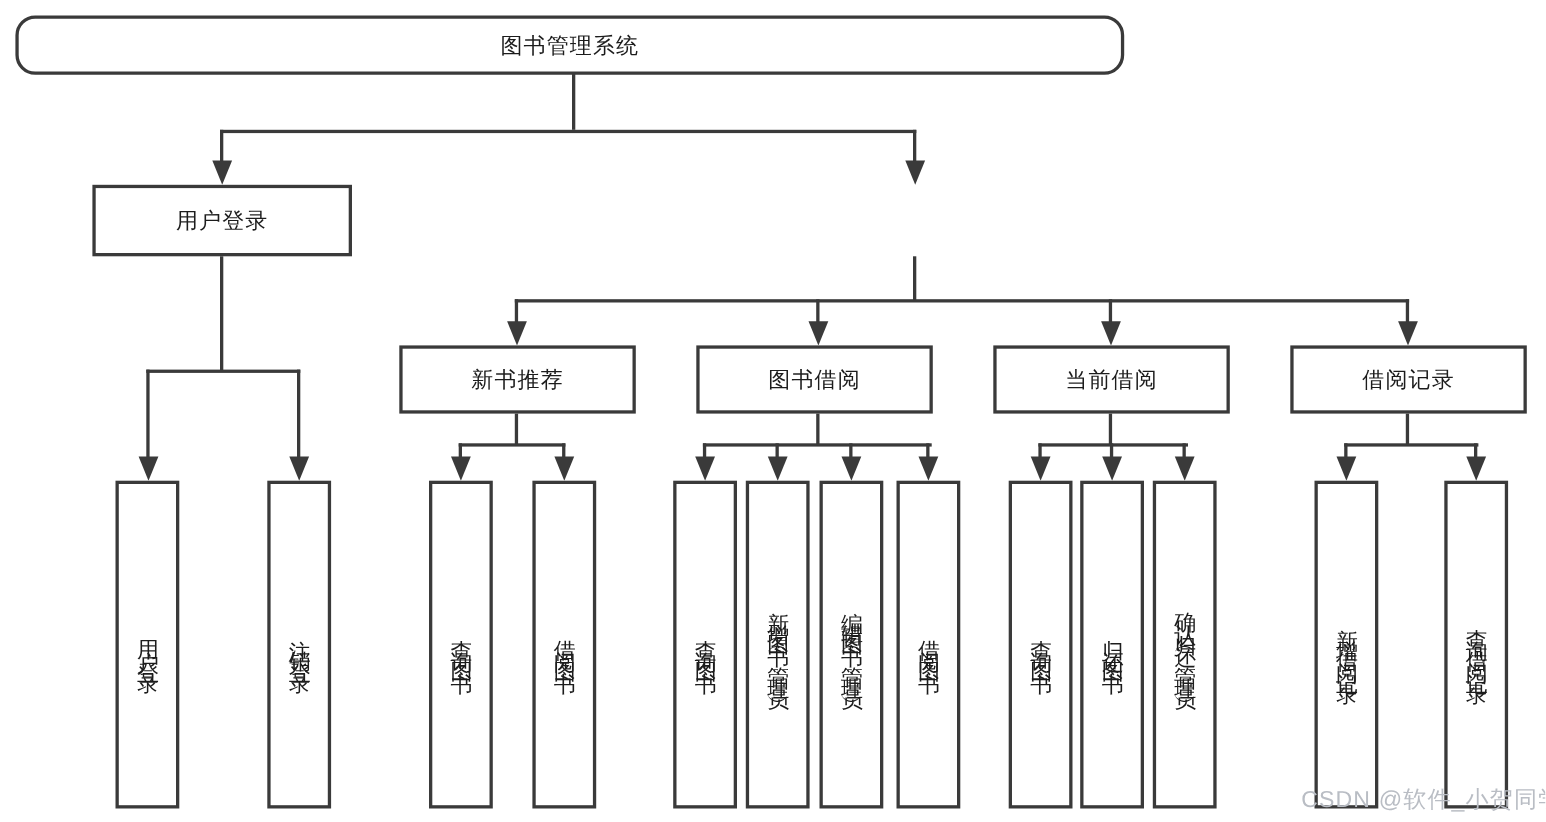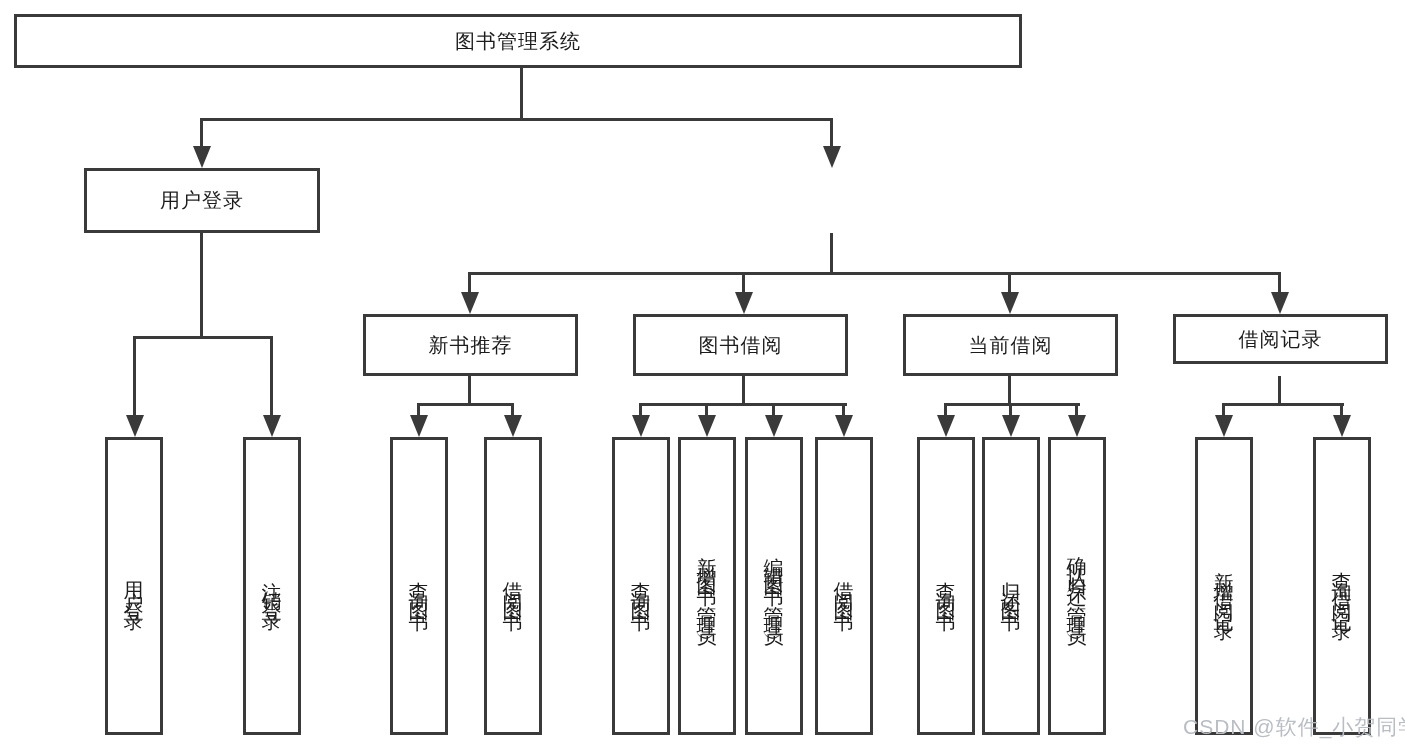--- a/index.html
+++ b/index.html
@@ -32,21 +32,21 @@
   .watermark{
     position:absolute;left:1183px;top:713px;font-size:21px;color:var(--wm);
     letter-spacing:1px;white-space:nowrap;z-index:5;
   }
 </style>
 </head>
 <body>
 
 <div class="canvas">
 
-  <div class="box" style="left:14px;top:14px;width:1008px;height:54px;">
+  <div class="box" style="left:14px;top:14px;width:1008px;height:54px;border-radius:18px;">
     <span>图书管理系统</span>
   </div>
 
   <div class="ln" style="left:520px;top:67px;width:3px;height:51px;"></div>
   <div class="ln" style="left:200px;top:118px;width:633px;height:3px;"></div>
   <div class="ln" style="left:200px;top:118px;width:3px;height:30px;"></div>
   <div class="arw" style="left:193px;top:146px;"></div>
   <div class="ln" style="left:830px;top:118px;width:3px;height:30px;"></div>
   <div class="arw" style="left:823px;top:146px;"></div>
 
@@ -74,21 +74,21 @@
 
   <div class="box" style="left:363px;top:314px;width:215px;height:62px;">
     <span>新书推荐</span>
   </div>
   <div class="box" style="left:633px;top:314px;width:215px;height:62px;">
     <span>图书借阅</span>
   </div>
   <div class="box" style="left:903px;top:314px;width:215px;height:62px;">
     <span>当前借阅</span>
   </div>
-  <div class="box" style="left:1173px;top:314px;width:215px;height:50px;">
+  <div class="box" style="left:1173px;top:314px;width:215px;height:62px;">
     <span>借阅记录</span>
   </div>
 
   <div class="ln" style="left:468px;top:376px;width:3px;height:29px;"></div>
   <div class="ln" style="left:417px;top:403px;width:97px;height:3px;"></div>
   <div class="ln" style="left:417px;top:403px;width:3px;height:14px;"></div>
   <div class="arw" style="left:410px;top:415px;"></div>
   <div class="ln" style="left:511px;top:403px;width:3px;height:14px;"></div>
   <div class="arw" style="left:504px;top:415px;"></div>
 

